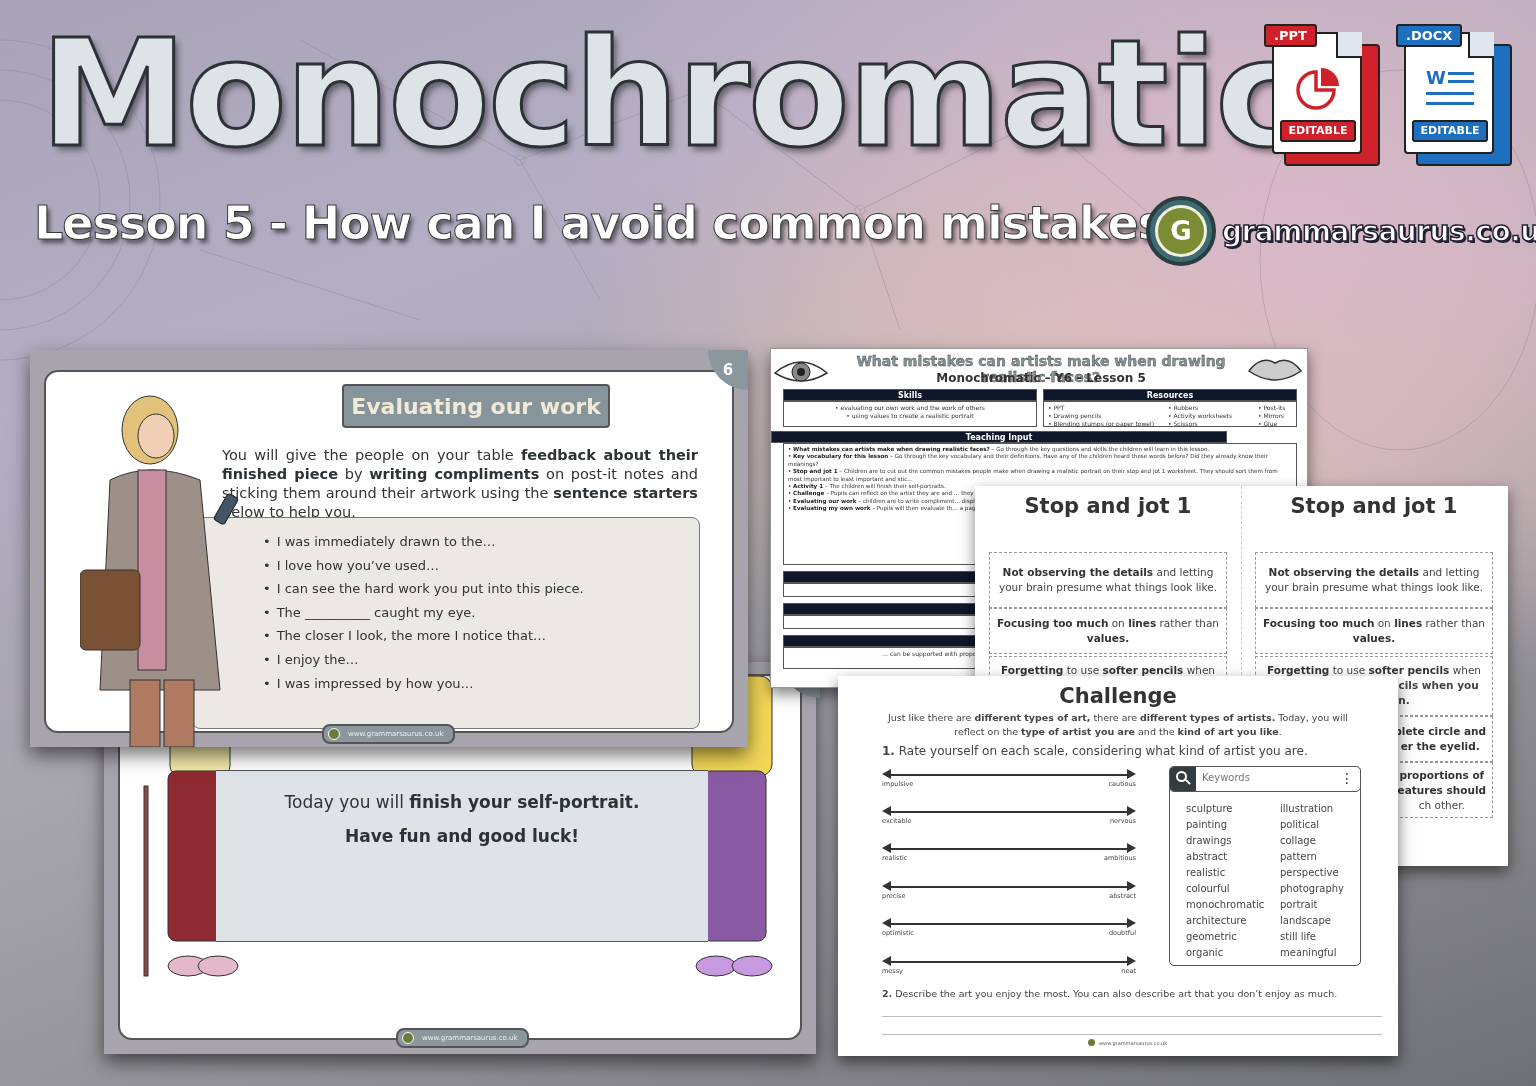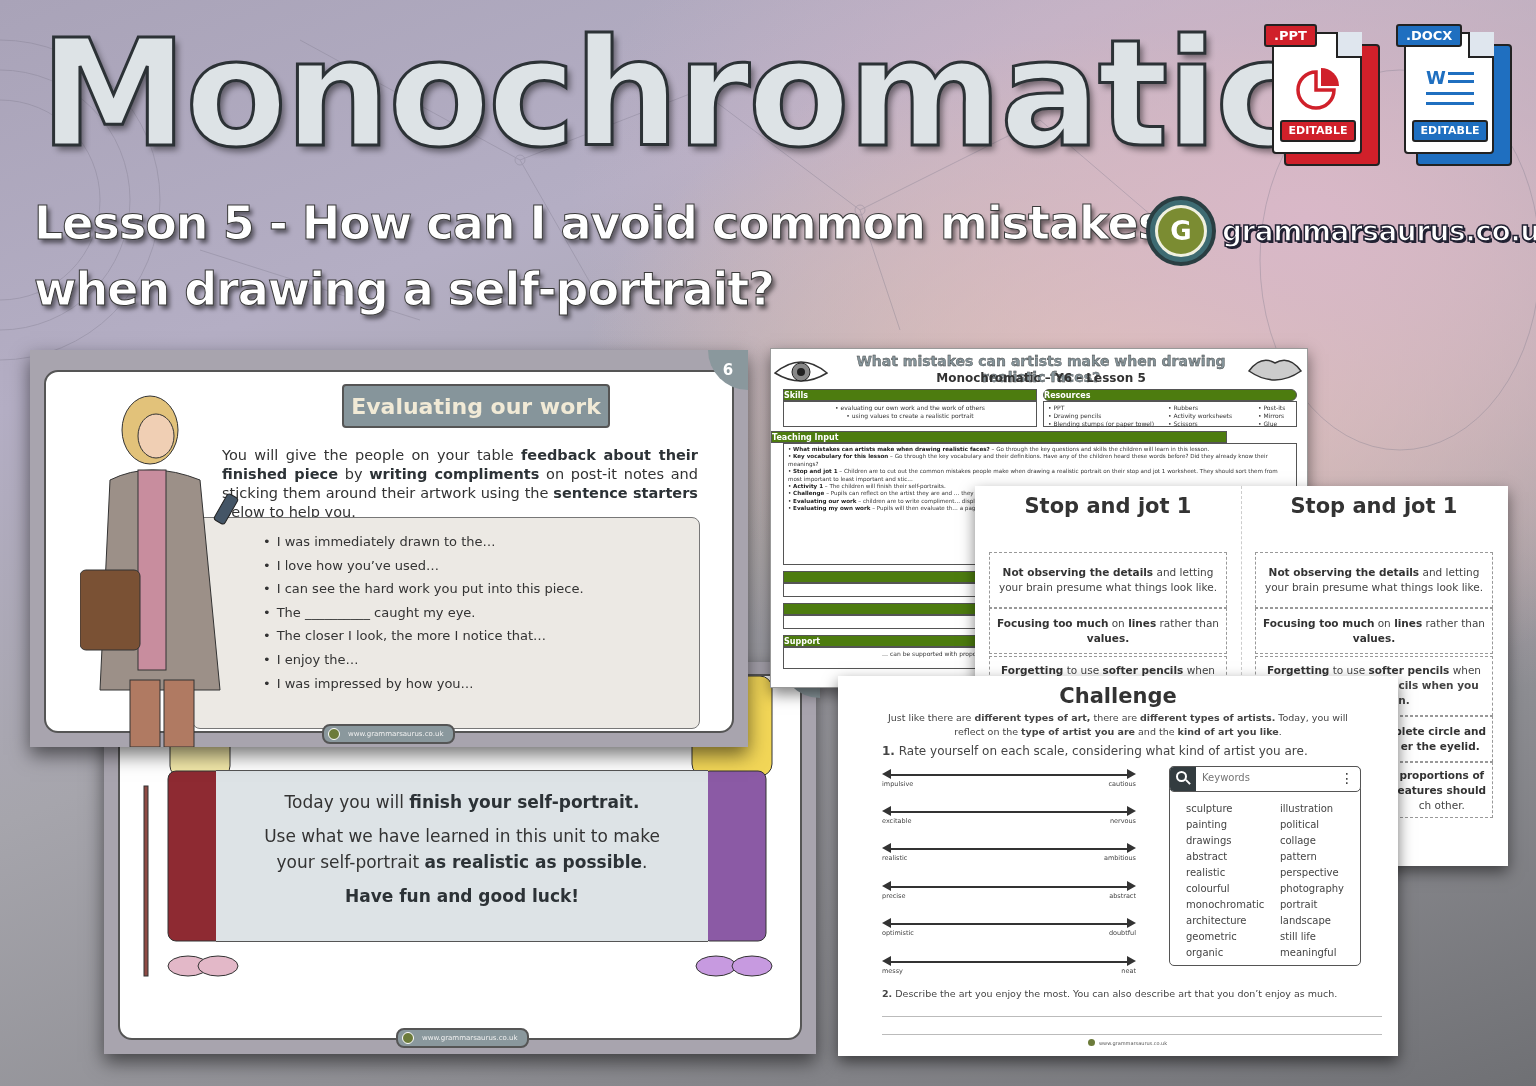--- a/index.html
+++ b/index.html
@@ -73,21 +73,21 @@
   #slide4 { left: 104px; top: 662px; width: 712px; height: 392px; }
   #slide4 .inner { left: 14px; top: 12px; width: 684px; height: 366px; }
   .today-box { position: absolute; left: 96px; top: 94px; width: 492px; height: 172px; background: #dde3e6; border-top: 1.5px solid #555; border-bottom: 1.5px solid #555; text-align: center; color: #333; }
   .today-box p { font-size: 17px; line-height: 26px; }
   .today-box b { color: #2c3236; }
 
   
   #plan { left: 770px; top: 348px; width: 538px; height: 340px; background: #fff; box-shadow: 0 6px 14px rgba(0,0,0,.5); border: 1px solid #999; }
   .plan-title { position: absolute; left: 60px; top: 4px; width: 420px; text-align: center; font-weight: bold; font-size: 14px; color: #86959b; -webkit-text-stroke: 0.4px #444; }
   .plan-sub { position: absolute; left: 120px; top: 22px; width: 300px; text-align: center; font-weight: bold; font-size: 12px; color: #333; }
-  .plan-head { position: absolute; background: #4d7c0f; color: #fff; font-size: 8px; font-weight: bold; text-align: left; height: 12px; line-height: 12px; border: 1px solid #555; }
+  .plan-head { position: absolute; background: #0f172a; color: #fff; font-size: 8px; font-weight: bold; text-align: center; height: 12px; line-height: 12px; border: 1px solid #555; }
   .plan-cell { position: absolute; border: 1px solid #555; background: #fff; font-size: 6px; color: #333; line-height: 8px; padding: 2px 4px; }
   .plan-teach { font-size: 5.6px; line-height: 7.4px; }
   .plan-teach b { color: #222; }
 
   
   #jot { left: 975px; top: 486px; width: 533px; height: 380px; background: #fff; box-shadow: 0 6px 14px rgba(0,0,0,.5); }
   .jot-col { position: absolute; top: 0; width: 266px; height: 380px; }
   .jot-title { position: absolute; left: 0; width: 266px; top: 8px; text-align: center; font-weight: bold; font-size: 21px; color: #333; }
   .jot-card { position: absolute; left: 14px; width: 238px; border: 1px dashed #999; text-align: center; font-size: 10.5px; line-height: 15px; color: #444; padding: 0 6px; display: flex; align-items: center; justify-content: center; }
   .jot-card b { color: #333; }
@@ -135,21 +135,20 @@
     <circle cx="0" cy="200" r="160"></circle>
       <circle cx="0" cy="200" r="130"></circle>
       <circle cx="0" cy="200" r="100"></circle>
     <ellipse cx="1400" cy="260" rx="140" ry="190"></ellipse>
   </g>
 </svg>
 
 <div class="title">Monochromatic</div>
 <div class="subtitle">
   <div>Lesson 5 - How can I avoid common mistakes</div>
-  <div>when drawing a self-portrait?</div>
 </div>
 
 <div class="file-badge" style="left:1272px;">
   <div class="back" style="background:#d0202a;"></div>
   <div class="sheet">
     <div class="fold"></div>
     <svg class="glyph" viewBox="0 0 50 50">
       <path d="M22 8 A18 18 0 1 0 40 26 L22 26 Z" fill="none" stroke="#d0202a" stroke-width="3.5"></path>
       <path d="M27 4 A18 18 0 0 1 45 22 L27 22 Z" fill="#d0202a"></path>
     </svg>
@@ -193,21 +192,20 @@
     </svg>
 
     <svg class="person" style="left:552px; top:0px;" width="120" height="340" viewBox="0 0 120 340">
       <rect x="20" y="0" width="80" height="100" rx="12" fill="#f2d657" stroke="#333"></rect>
       <rect x="30" y="95" width="64" height="170" rx="8" fill="#8b5aa5" stroke="#333"></rect>
       <ellipse cx="44" cy="290" rx="20" ry="10" fill="#c79ae0" stroke="#333"></ellipse>
       <ellipse cx="80" cy="290" rx="20" ry="10" fill="#c79ae0" stroke="#333"></ellipse>
     </svg>
     <div class="today-box">
       <p style="margin-top:18px;"><span>Today you will </span><b>finish your self-portrait.</b></p>
-      <p style="margin-top:8px; padding:0 40px;"><span>Use what we have learned in this unit to make your self-portrait </span><b>as realistic as possible</b><span>.</span></p>
       <p style="margin-top:8px;"><b>Have fun and good luck!</b></p>
     </div>
     <div class="footer-pill" style="left:276px; top:352px;">
       <span class="dot"></span>
       <span>www.grammarsaurus.co.uk</span>
     </div>
   </div>
   <div class="slide-num" style="right:-4px; top:-4px;">4</div>
 </div>
 
@@ -257,21 +255,21 @@
     <path d="M2 18 Q14 2 28 10 Q42 2 54 18 Q28 36 2 18 Z" fill="#ccc" stroke="#333" stroke-width="1.5"></path>
   </svg>
   <div class="plan-title">What mistakes can artists make when drawing realistic faces?</div>
   <div class="plan-sub">Monochromatic – Y6 – Lesson 5</div>
 
   <div class="plan-head" style="left:12px; top:40px; width:254px;">Skills</div>
   <div class="plan-cell" style="left:12px; top:52px; width:254px; height:26px; text-align:center;">
     <div>• evaluating our own work and the work of others</div>
     <div>• using values to create a realistic portrait</div>
   </div>
-  <div class="plan-head" style="left:272px; top:40px; width:254px;border-radius:6px;">Resources</div>
+  <div class="plan-head" style="left:272px; top:40px; width:254px;">Resources</div>
   <div class="plan-cell" style="left:272px; top:52px; width:254px; height:26px; display:flex; gap:10px;">
     <div style="width:110px;">
       <div>• PPT</div>
         <div>• Drawing pencils</div>
         <div>• Blending stumps (or paper towel)</div>
     </div>
     <div style="width:80px;">
       <div>• Rubbers</div>
         <div>• Activity worksheets</div>
         <div>• Scissors</div>

